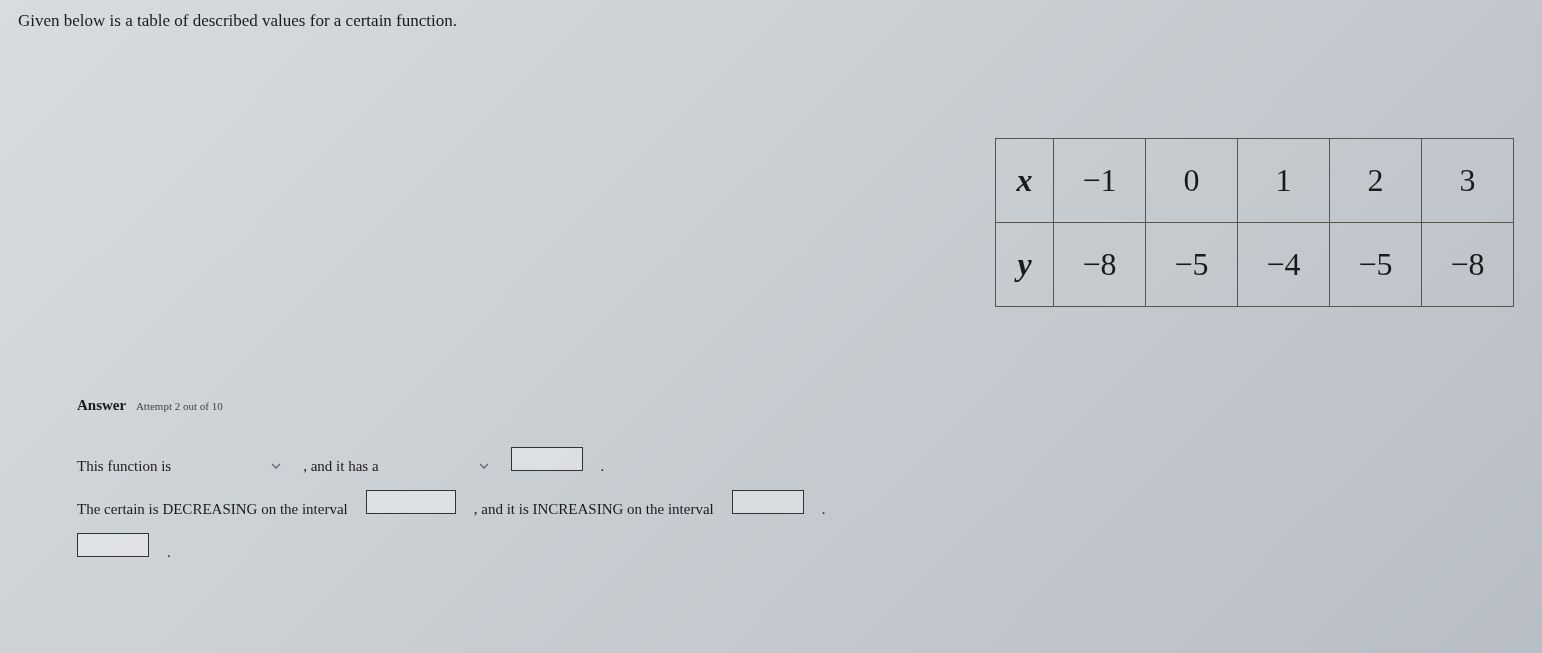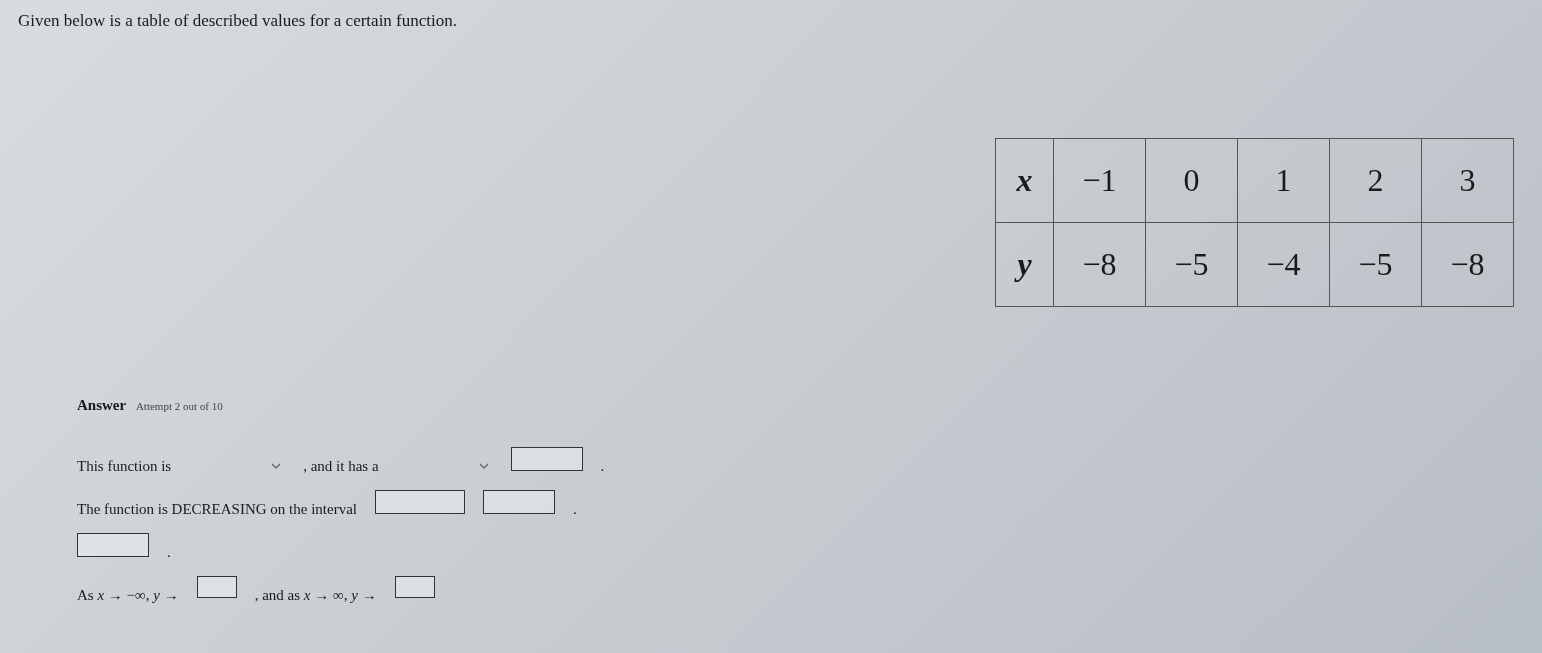--- a/index.html
+++ b/index.html
@@ -127,33 +127,28 @@
           <svg viewBox="0 0 10 10">
               <path d="M1 3 L5 7 L9 3" fill="none" stroke="#667" stroke-width="1.4"></path>
             </svg>
         </span>
       </span>
       <span class="input-box"></span>
       <span>.</span>
     </div>
 
     <div class="answer-row">
-      <span>The function is DECREASING on the interval</span>
+      <span>The certain is DECREASING on the interval</span>
       <span class="input-box" style="width:90px;"></span>
+      <span>, and it is INCREASING on the interval</span>
       <span class="input-box"></span>
       <span>.</span>
     </div>
 
     <div class="answer-row">
       <span class="input-box"></span>
       <span>.</span>
     </div>
 
 
-    <div class="answer-row math-text">
-      <span>As <span class="math-var">x</span> → −∞, <span class="math-var">y</span> →</span>
-      <span class="input-box sm"></span>
-      <span>, and as <span class="math-var">x</span> → ∞, <span class="math-var">y</span> →</span>
-      <span class="input-box sm"></span>
-    </div>
 
   </div>
 </div>
 
 </body></html>

